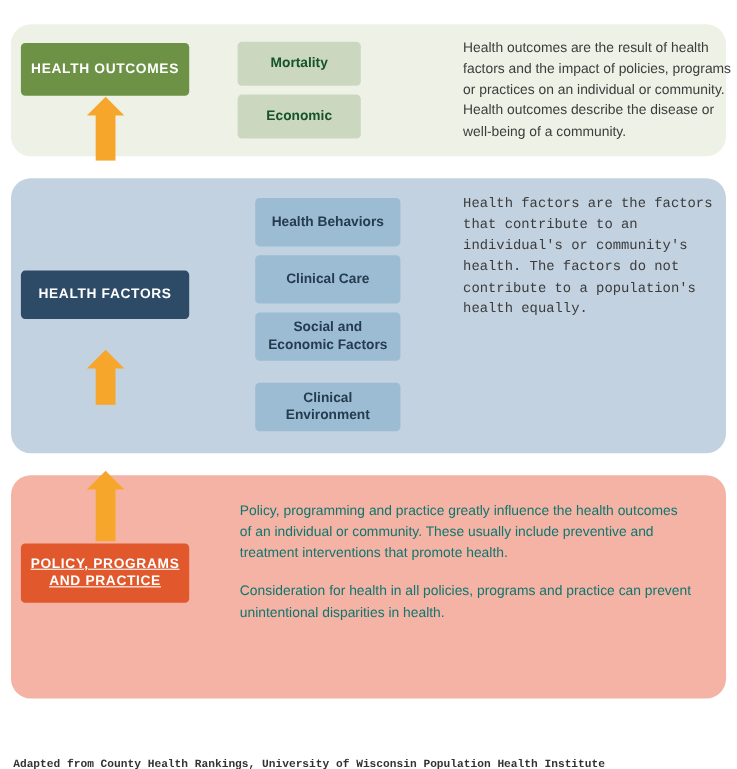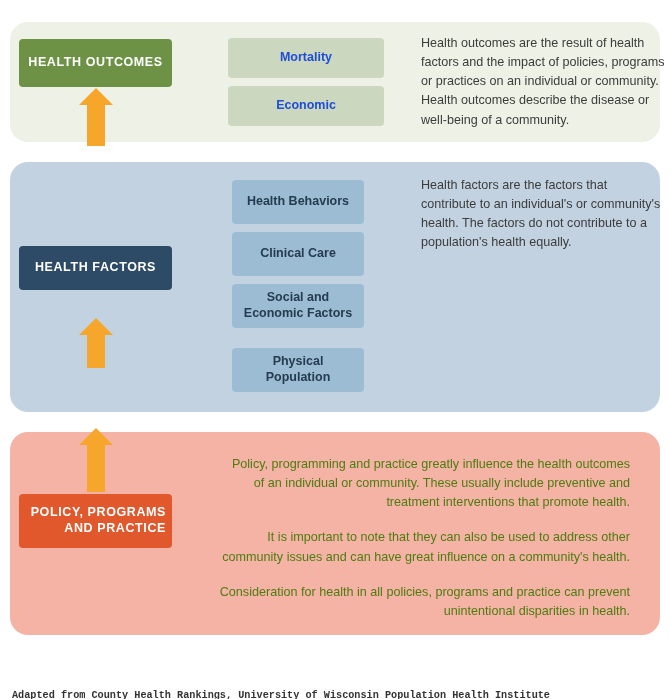--- a/index.html
+++ b/index.html
@@ -50,21 +50,21 @@
     background: #f4b3a5;
   }
 
   
   .chip {
     position: absolute;
     border-radius: 4px;
     display: flex;
     align-items: center;
     justify-content: center;
-    text-align: right;
+    text-align: center;
     color: #ffffff;
     font-weight: bold;
     font-size: 12.5px;
     letter-spacing: 0.6px;
     line-height: 1.25;
     box-sizing: border-box;
     padding: 4px 6px;
   }
   .chip-outcomes {
     left: 19px;
@@ -79,41 +79,42 @@
     width: 153px;
     height: 44px;
     background: #2d4a66;
   }
   .chip-policy {
     left: 19px;
     top: 494px;
     width: 153px;
     height: 54px;
     background: #e0582c;
+    text-decoration: underline;
   }
 
   
   .subbox {
     position: absolute;
     border-radius: 4px;
     display: flex;
     align-items: center;
     justify-content: center;
     text-align: center;
     font-weight: bold;
     font-size: 12.5px;
     line-height: 1.25;
     box-sizing: border-box;
     padding: 4px 8px;
   }
   .subbox-green {
     background: #ccd7bf;
-    color: #1d4ed8;
-    left: 228px;
-    width: 156px;
+    color: #14532d;
+    left: 216px;
+    width: 112px;
     height: 40px;
   }
   .subbox-blue {
     background: #9cbcd4;
     color: #253b4f;
     left: 232px;
     width: 132px;
     height: 44px;
   }
   .sb-mortality { top: 38px; }
@@ -172,33 +173,33 @@
   }
   .para-outcomes {
     left: 392px;
     top: 34px;
     width: 250px;
   }
   .para-factors {
     left: 392px;
     top: 176px;
     width: 240px;
+    font-family: Liberation Mono, monospace;
   }
   .policy-text {
     position: absolute;
     left: 218px;
     top: 455px;
     width: 412px;
   }
   .policy-text p {
     margin: 0 0 16px 0;
     font-size: 12.6px;
     line-height: 1.52;
-    color: #4d7c0f;
-    text-align: right;
+    color: #0f766e;
   }
   .policy-text p:last-child {
     margin-bottom: 0;
   }
 
   
   .footer {
     position: absolute;
     left: 12px;
     top: 690px;
@@ -218,28 +219,27 @@
   <div class="chip chip-outcomes">HEALTH OUTCOMES</div>
   <div class="subbox subbox-green sb-mortality">Mortality</div>
   <div class="subbox subbox-green sb-morbidity">Economic</div>
   <div class="para para-outcomes">Health outcomes are the result of health factors and the impact of policies, programs or practices on an individual or community. Health outcomes describe the disease or well-being of a community.</div>
 
   <div class="band band-factors"></div>
   <div class="chip chip-factors">HEALTH FACTORS</div>
   <div class="subbox subbox-blue sb-behaviors">Health Behaviors</div>
   <div class="subbox subbox-blue sb-clinical">Clinical Care</div>
   <div class="subbox subbox-blue sb-social">Social and Economic Factors</div>
-  <div class="subbox subbox-blue sb-physical">Physical Population</div>
+  <div class="subbox subbox-blue sb-physical">Clinical Environment</div>
   <div class="para para-factors">Health factors are the factors that contribute to an individual's or community's health. The factors do not contribute to a population's health equally.</div>
 
   <div class="band band-policy"></div>
   <div class="chip chip-policy">POLICY, PROGRAMS AND PRACTICE</div>
   <div class="policy-text">
     <p>Policy, programming and practice greatly influence the health outcomes of an individual or community. These usually include preventive and treatment interventions that promote health.</p>
-    <p>It is important to note that they can also be used to address other community issues and can have great influence on a community's health.</p>
     <p>Consideration for health in all policies, programs and practice can prevent unintentional disparities in health.</p>
   </div>
 
   <div class="arrow arrow-top">
     <div class="head"></div>
     <div class="shaft"></div>
   </div>
   <div class="arrow arrow-mid">
     <div class="head"></div>
     <div class="shaft"></div>

